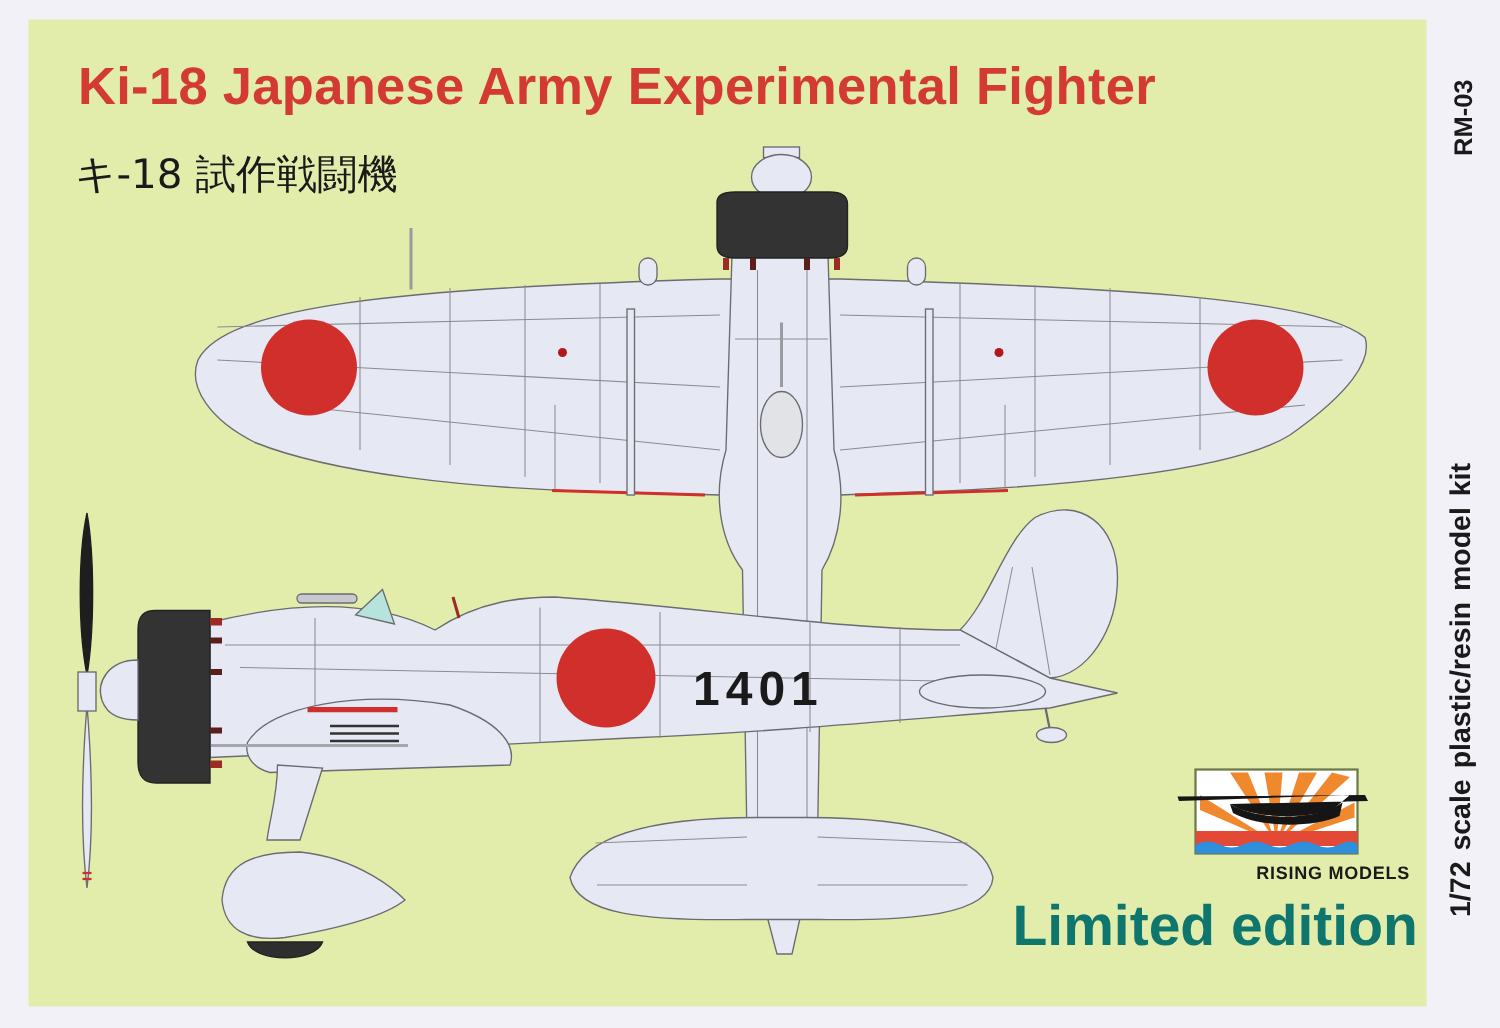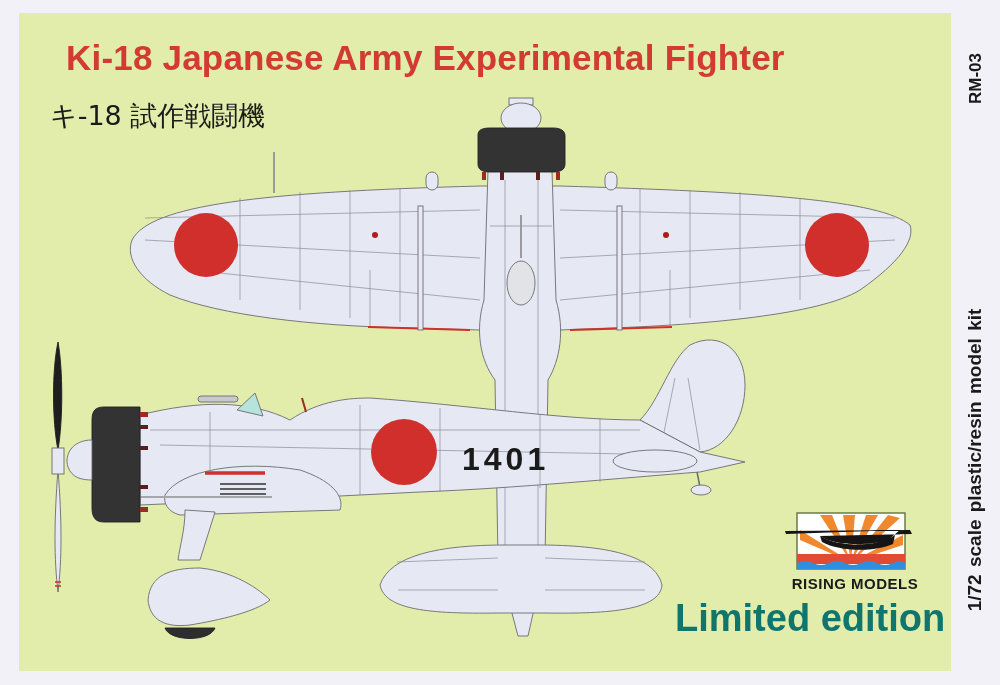--- a/index.html
+++ b/index.html
@@ -8,21 +8,21 @@
     background: #f2f1f8;
     font-family: "Liberation Sans", sans-serif;
     position: relative;
   }
   .panel {
     position: absolute; left: 19px; top: 13px;
     width: 932px; height: 658px;
     background: #e2ecab;
   }
   .title-en {
-    position: absolute; left: 66px; top: 38px;
+    position: absolute; left: 52px; top: 38px;
     font-family: "Liberation Sans", sans-serif;
     font-weight: bold; font-size: 35px; color: #d23a33;
     letter-spacing: 0.2px; white-space: nowrap;
   }
   .title-jp {
     position: absolute; left: 50px; top: 98px;
     font-family: "DejaVu Sans", sans-serif;
     font-size: 27px; color: #1a1a1a; white-space: nowrap;
   }
   .code {
@@ -37,21 +37,21 @@
     transform: rotate(-90deg); transform-origin: center;
     font-weight: bold; font-size: 19px; color: #1a1a1a; white-space: nowrap;
     word-spacing: 2px;
   }
   .limited {
     position: absolute; left: 675px; top: 597px;
     font-weight: bold; font-size: 38px; color: #0f766e; white-space: nowrap;
   }
   .logo-text {
     position: absolute; left: 770px; top: 575px; width: 170px;
-    text-align: center; font-weight: bold; font-size: 15px; color: #1a1a1a;
+    text-align: right; font-weight: bold; font-size: 12px; color: #1a1a1a;
     letter-spacing: 0.5px;
   }
   svg.art { position: absolute; left: 0; top: 0; }
 </style>
 </head>
 <body>
 
 <div class="panel"></div>
 
 <svg class="art" width="1000" height="685" viewBox="0 0 1000 685">

